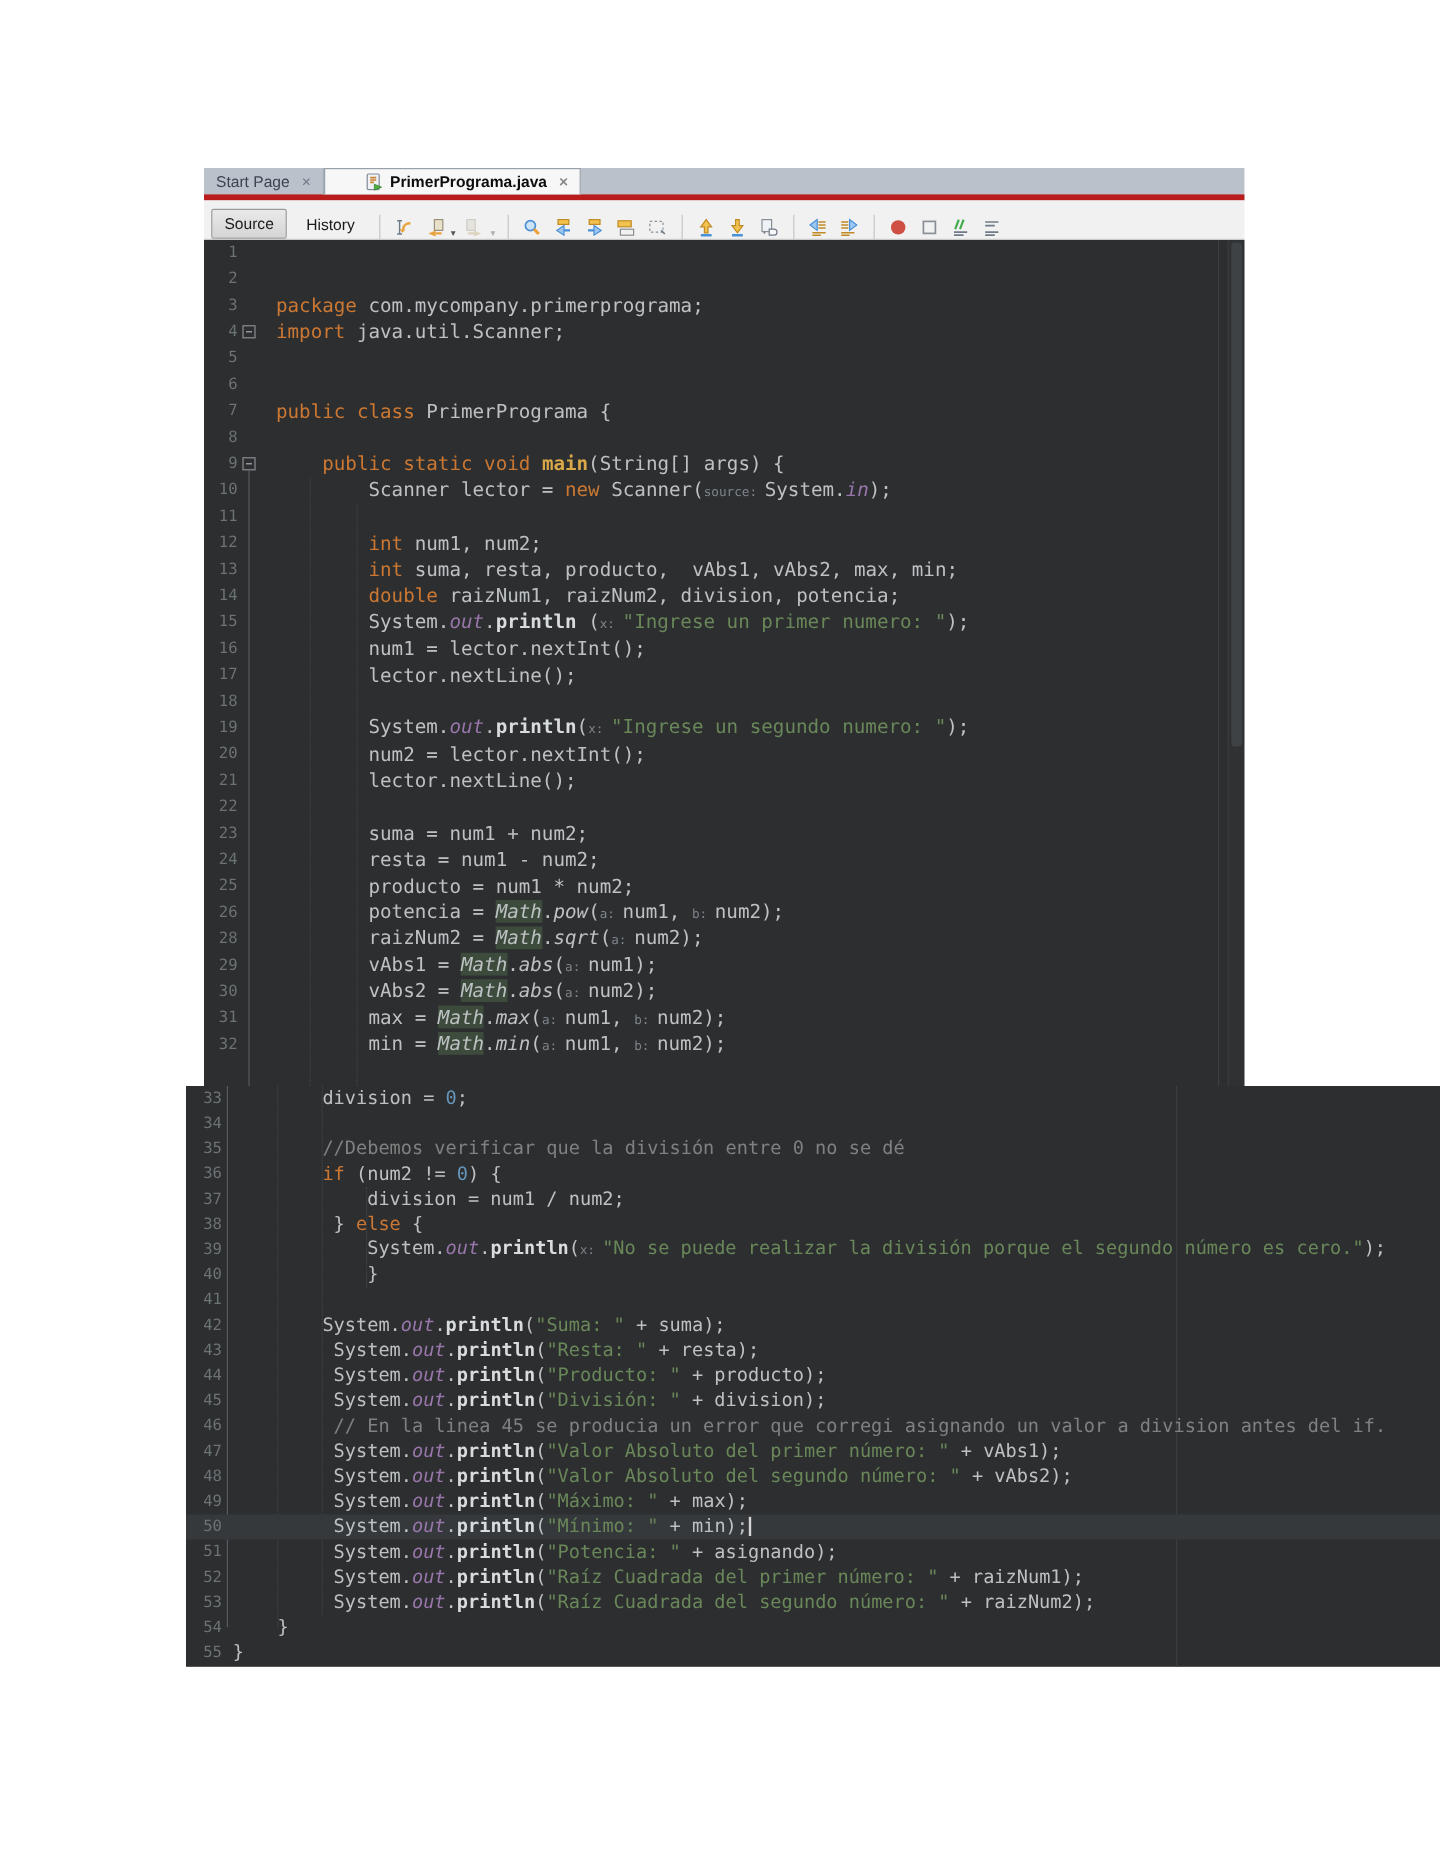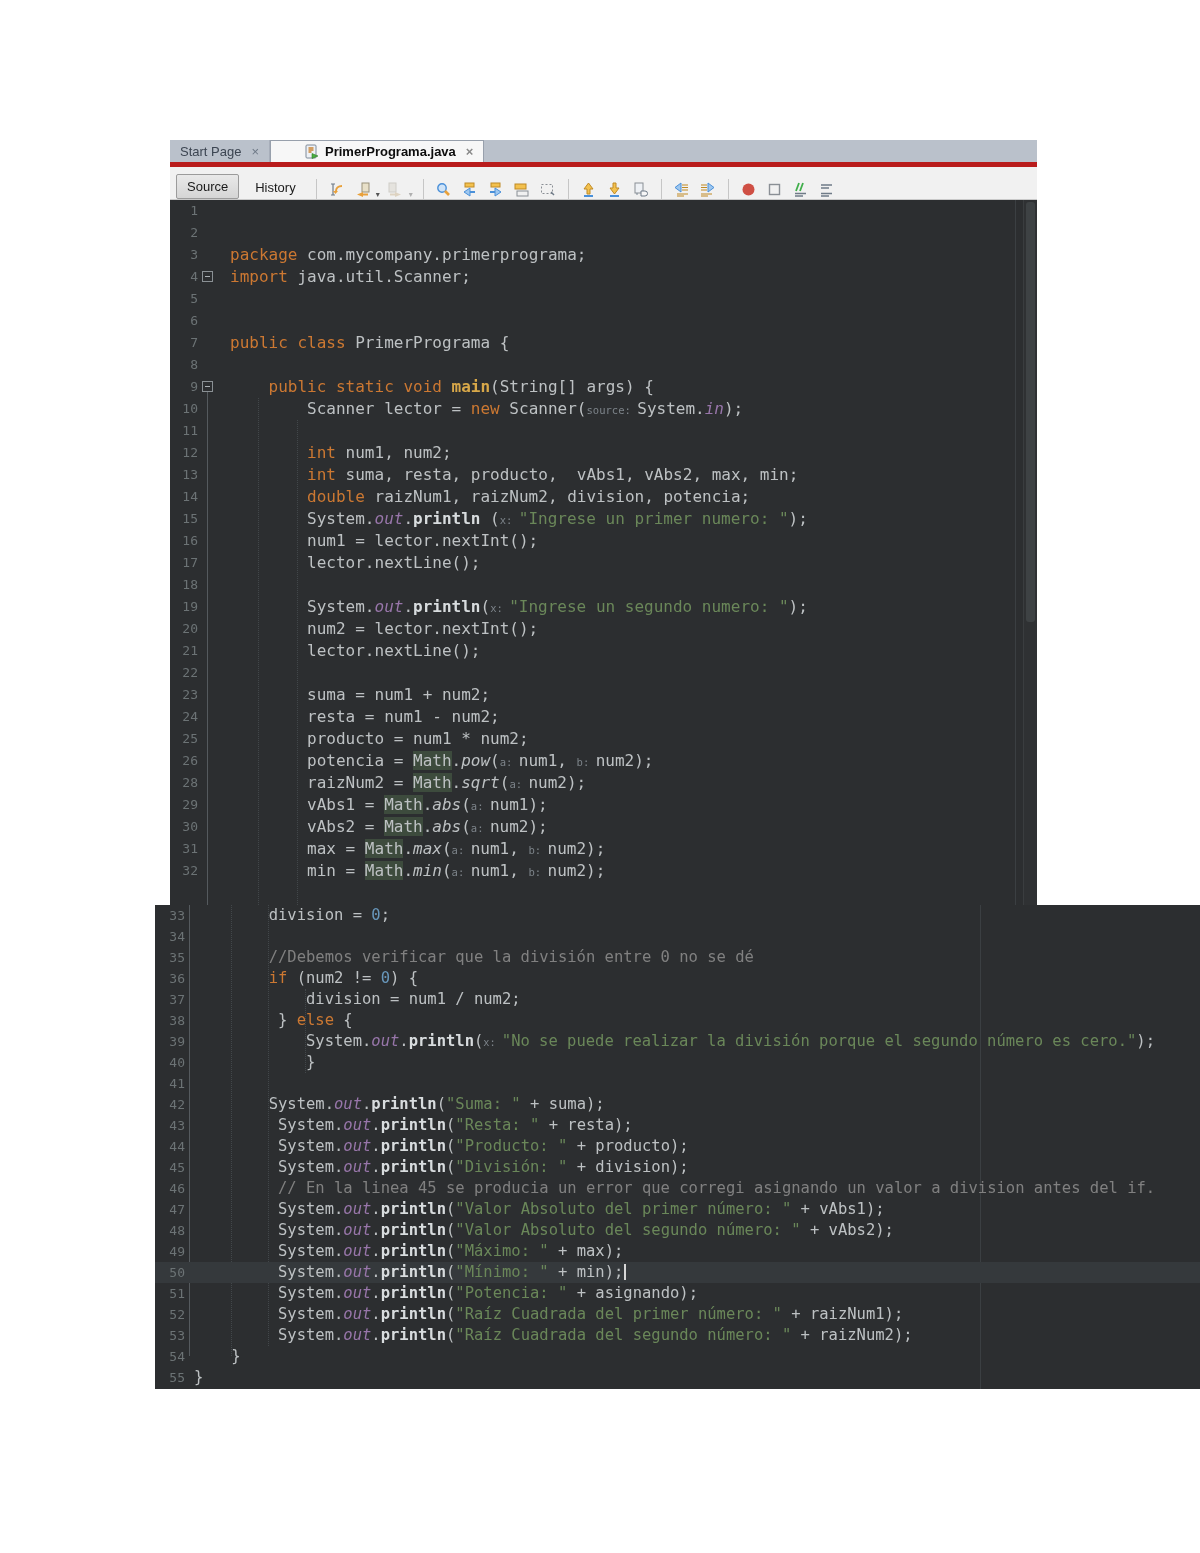--- a/index.html
+++ b/index.html
@@ -47,21 +47,21 @@
   
   .t-k{color:#cc7832;}
   .t-p{color:#bdc1c3;}
   .t-s{color:#6a8759;}
   .t-c{color:#808080;}
   .t-f{color:#9876aa;font-style:italic;}
   .t-m{color:#d8dcde;font-weight:bold;}
   .t-i{color:#bdc1c3;font-style:italic;}
   .t-n{color:#6897bb;}
   .t-d{color:#d8a849;font-weight:bold;}
-  .t-g{color:#bdc1c3;background:#3d4b3d;}
+  .t-g{color:#bdc1c3;background:#3d4b3d;font-style:italic;}
   .t-h{color:#7d848a;font-size:0.66em;}
   .caret{display:inline-block;width:2px;height:16px;background:#d6d6d6;vertical-align:-3px;margin-left:1px;}
   
   .guide{position:absolute;width:0;border-left:1px dotted #42474a;}
   .limit-line{position:absolute;width:1px;background:#3b3f42;top:0;bottom:0;}
   .fold-line{position:absolute;width:1px;background:#555a5e;}
   .fold-box{position:absolute;width:11px;height:11px;border:1px solid #8a9094;background:#2c2e30;box-sizing:border-box;}
   .fold-box::after{content:"";position:absolute;left:2px;right:2px;top:4px;height:1px;background:#aab0b4;}
   .scrollbar{position:absolute;top:0;right:0;width:13px;bottom:0;background:#2f3133;border-left:1px solid #3a3d3f;}
   .scroll-thumb{position:absolute;left:2px;right:2px;top:2px;height:420px;background:#3e4244;border-radius:3px;}

